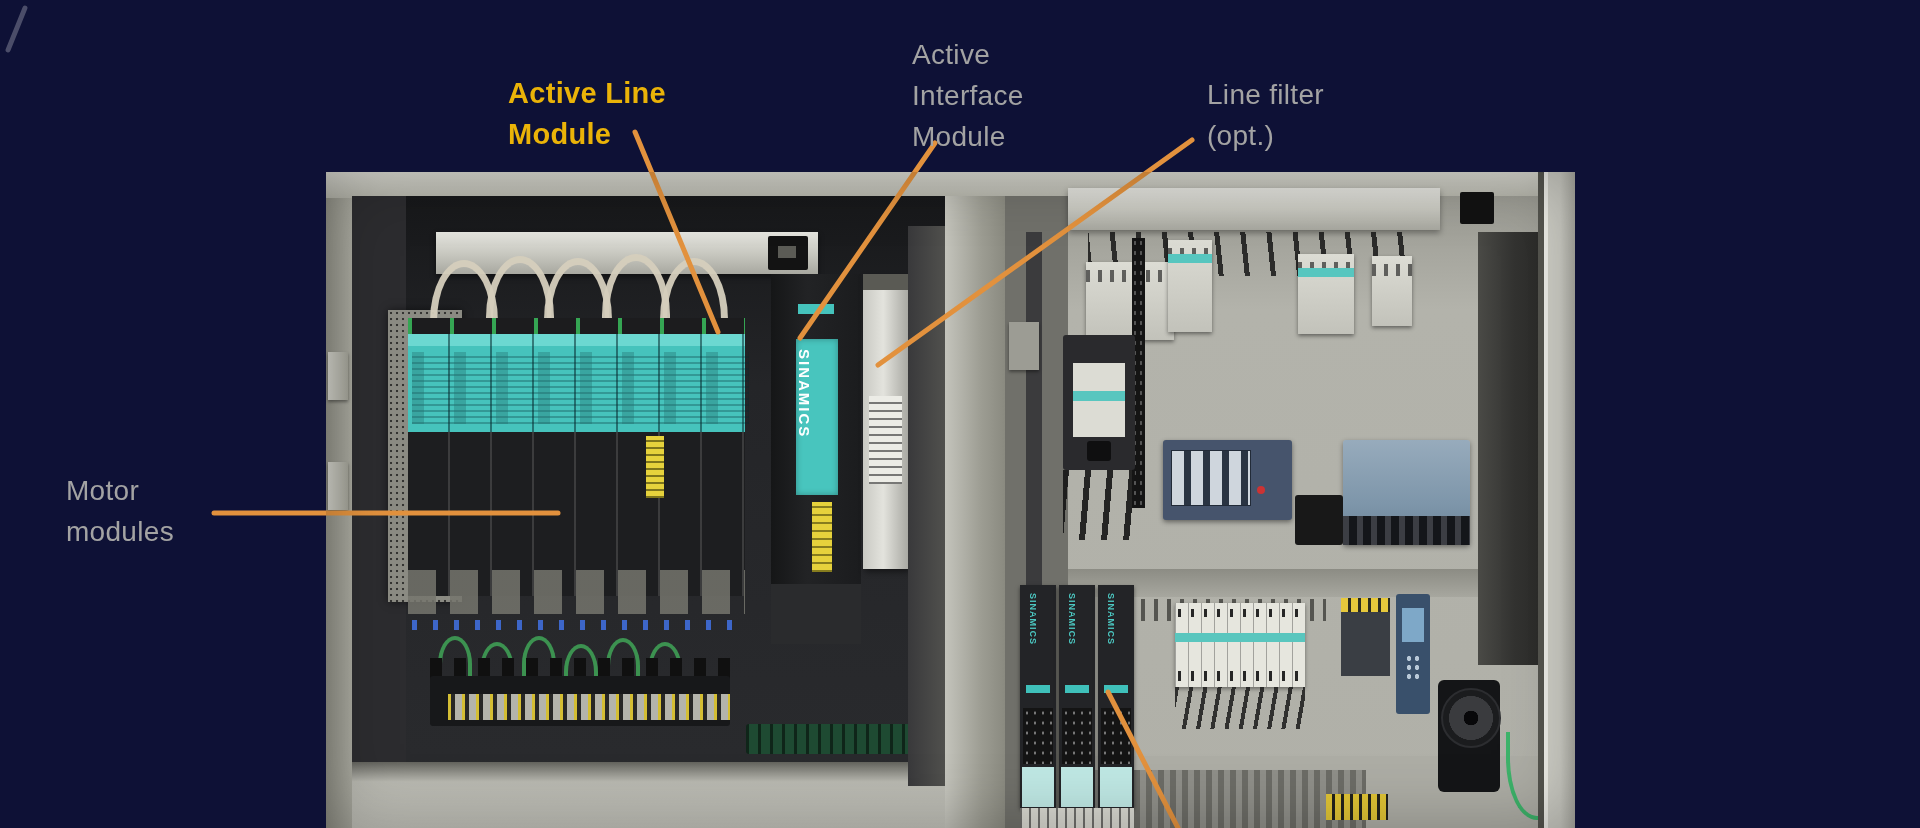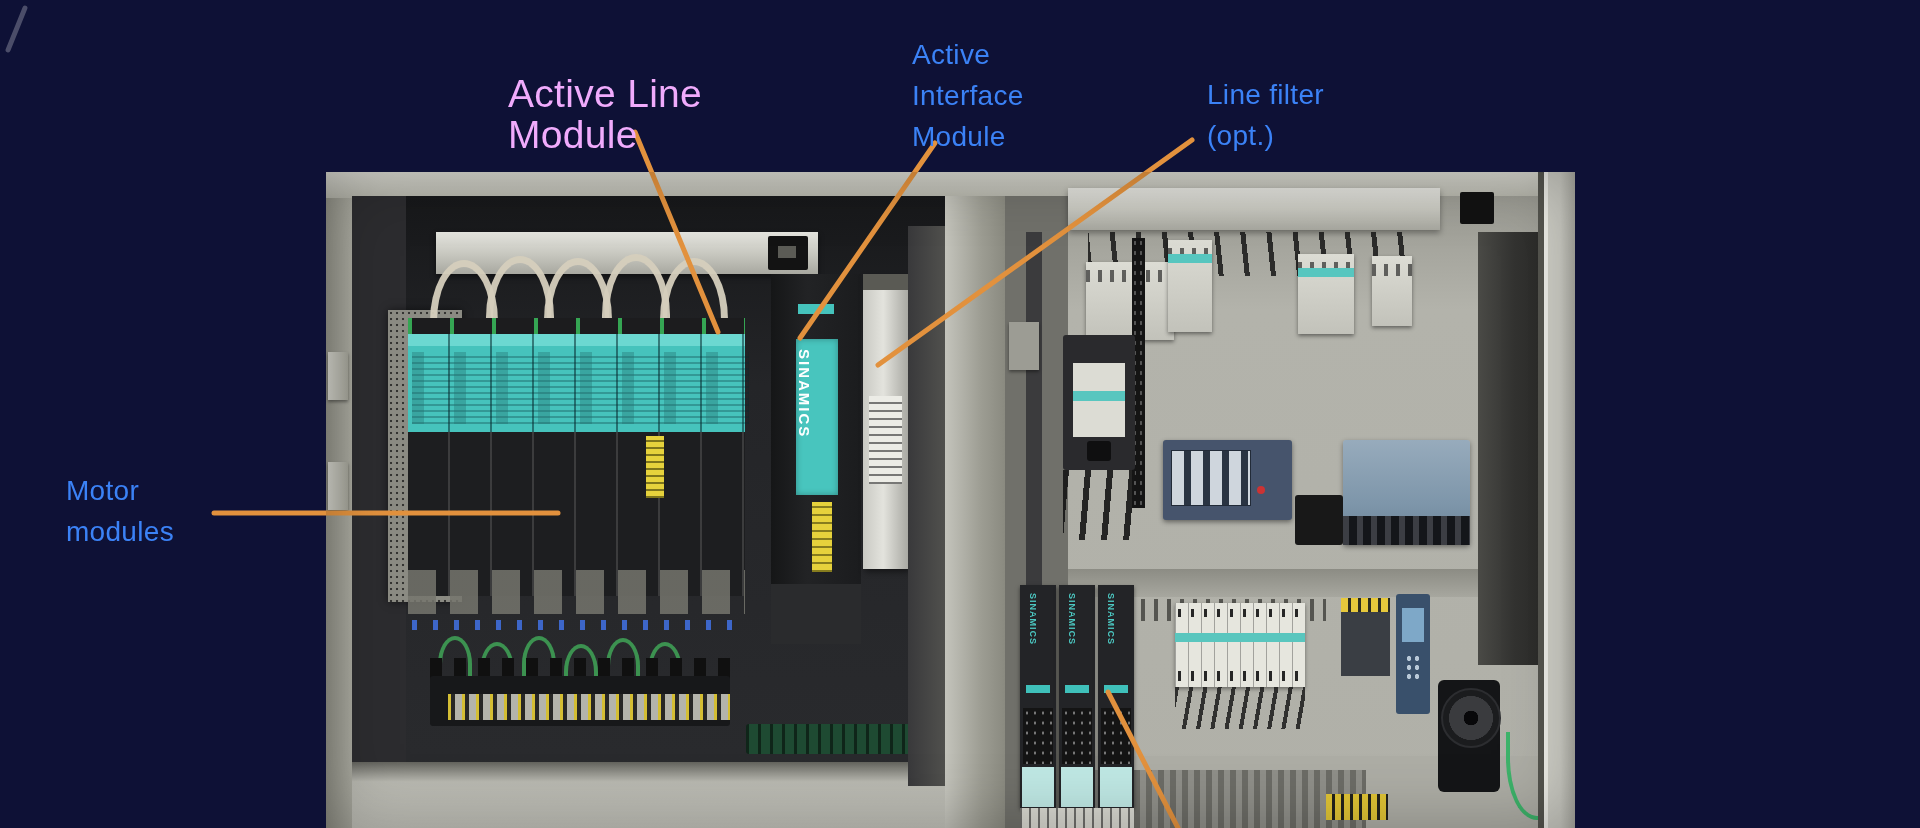--- a/index.html
+++ b/index.html
@@ -1,22 +1,22 @@
 <!DOCTYPE html>
 <html><head>
 <meta charset="utf-8">
 <style>
   html,body{margin:0;padding:0;background:#0e1136;}
   .slide{position:relative;width:1920px;height:828px;overflow:hidden;
          background:#0e1136;font-family:"Liberation Sans",sans-serif;}
 
   
-  .label{position:absolute;font-size:28px;line-height:41px;color:#3b82f6;
+  .label{position:absolute;font-size:28px;line-height:41px;color:#a3a3a3;
          letter-spacing:.3px;white-space:nowrap;}
-  .label.green{color:#f0abfc;font-weight:normal;font-size:39px;}
+  .label.green{color:#eab308;font-weight:bold;font-size:29px;}
   .brand{position:absolute;left:1621px;top:86px;font-size:40px;line-height:44px;
          font-weight:bold;letter-spacing:3px;color:#b9bac2;}
 
   
   .lines-svg{position:absolute;left:0;top:0;width:1920px;height:828px;pointer-events:none;}
 
   
   .corner-artifact{position:absolute;left:14px;top:4px;width:5px;height:50px;
          background:#7d8093;opacity:.55;transform:rotate(22deg);border-radius:3px;}
 

